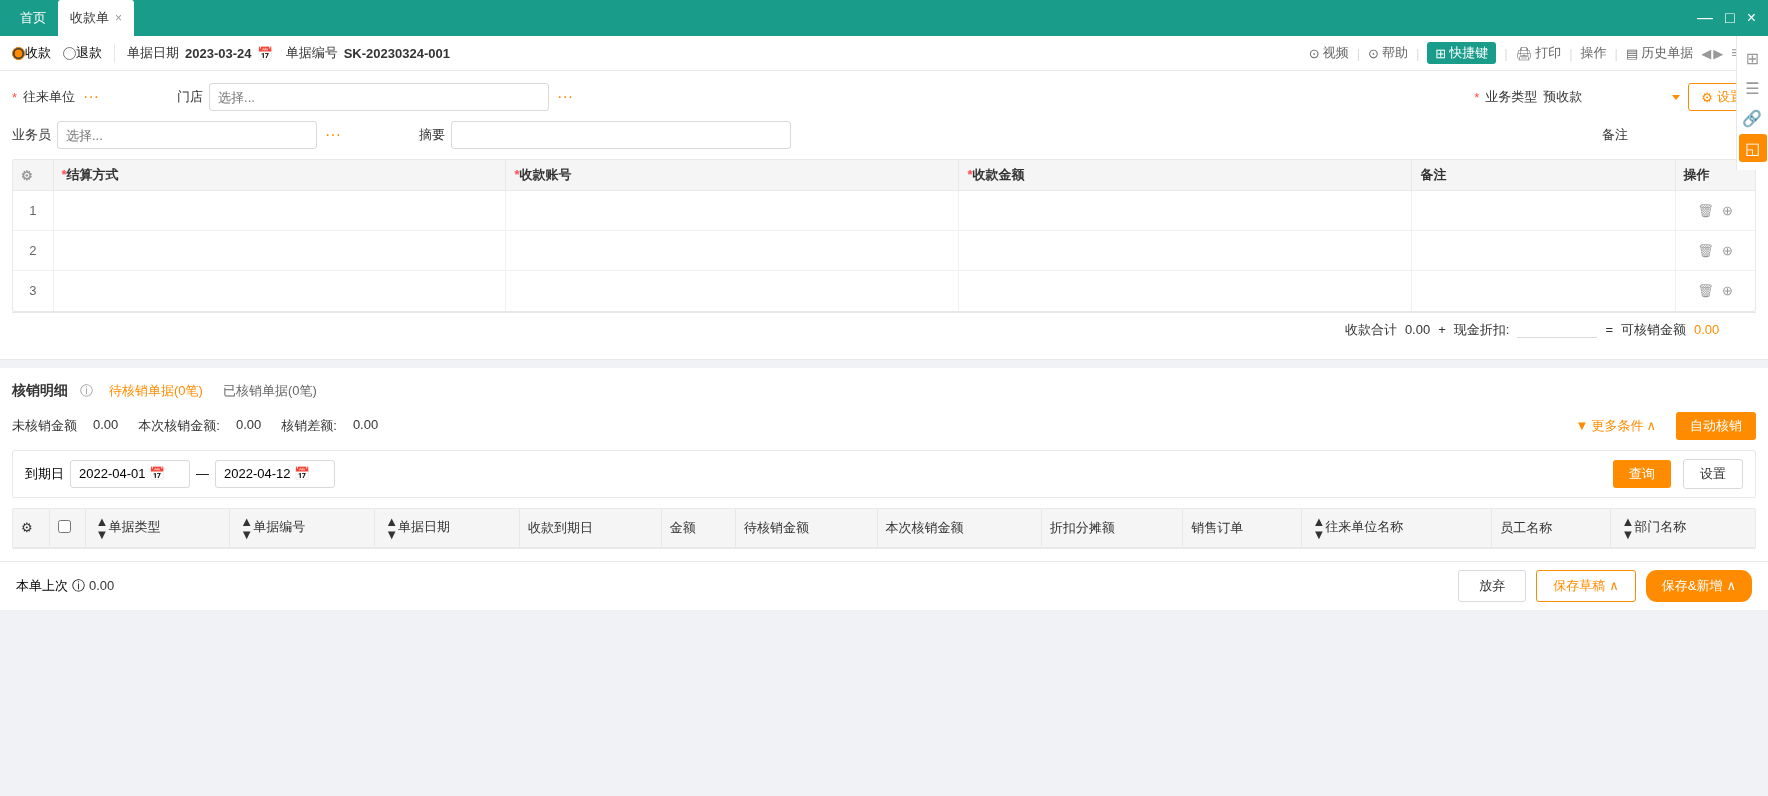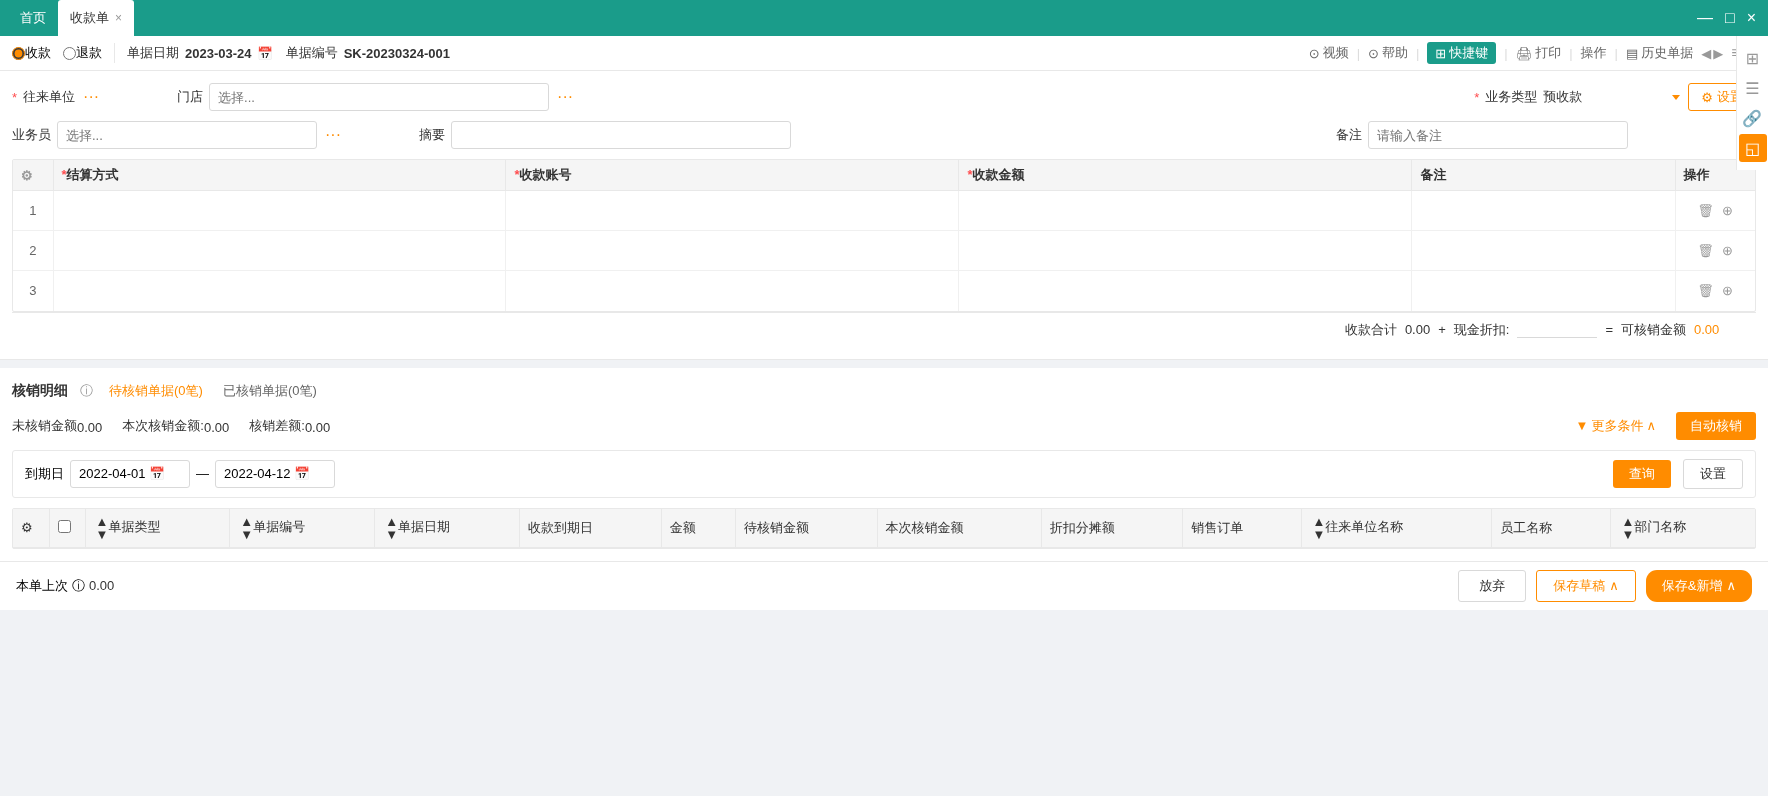--- a/index.html
+++ b/index.html
@@ -84,21 +84,21 @@
     .table-footer input.discount-input { border: none; border-bottom: 1px solid #d9d9d9; width: 80px; text-align: center; outline: none; }
 
     
     .verify-section { background: #fff; margin-top: 8px; padding: 12px; }
     .verify-header { display: flex; align-items: center; gap: 12px; margin-bottom: 10px; }
     .verify-title { font-size: 14px; font-weight: bold; color: #333; }
     .verify-info-icon { color: #999; cursor: pointer; }
     .verify-tab { color: #ff8c00; cursor: pointer; padding: 2px 4px; }
     .verify-tab.inactive { color: #666; }
     .verify-stats { display: flex; align-items: center; gap: 20px; margin-bottom: 10px; }
-    .verify-stats .stat-item { display: flex; align-items: flex-end; gap: 0; color: #333; }
+    .verify-stats .stat-item { display: flex; align-items: flex-start; gap: 16px; color: #333; }
     .verify-stats .stat-value { color: #333; }
     .more-conditions { color: #ff8c00; cursor: pointer; display: flex; align-items: center; gap: 3px; margin-left: auto; }
     .auto-verify-btn {
       background: #ff8c00; color: #fff; border: none; padding: 5px 14px; border-radius: 3px; cursor: pointer;
     }
 
     
     .filter-row { display: flex; align-items: center; gap: 12px; border: 1px solid #e8e8e8; border-radius: 3px; padding: 8px 12px; margin-bottom: 10px; }
     .filter-field { display: flex; align-items: center; gap: 6px; }
     .filter-select { border: 1px solid #d9d9d9; border-radius: 3px; height: 28px; padding: 0 8px; min-width: 200px; display: flex; align-items: center; justify-content: space-between; cursor: pointer; }
@@ -254,21 +254,20 @@
       <span class="field-more">···</span>
     </div>
     <div style="flex:0 0 60px"></div>
     <div class="form-field">
       <span class="field-label">摘要</span>
       <input class="field-input" style="width: 340px;">
     </div>
     <div style="flex:1"></div>
     <div class="form-field">
       <span class="field-label">备注</span>
-      <input class="field-input" style="width: 260px;" placeholder="请输入备注">
     </div>
     <div style="width:120px"></div>
   </div>
 
   <div class="data-table-wrap">
     <table class="data-table">
       <thead>
         <tr>
           <th style="width:40px">
             <span class="settings-gear">⚙</span>

